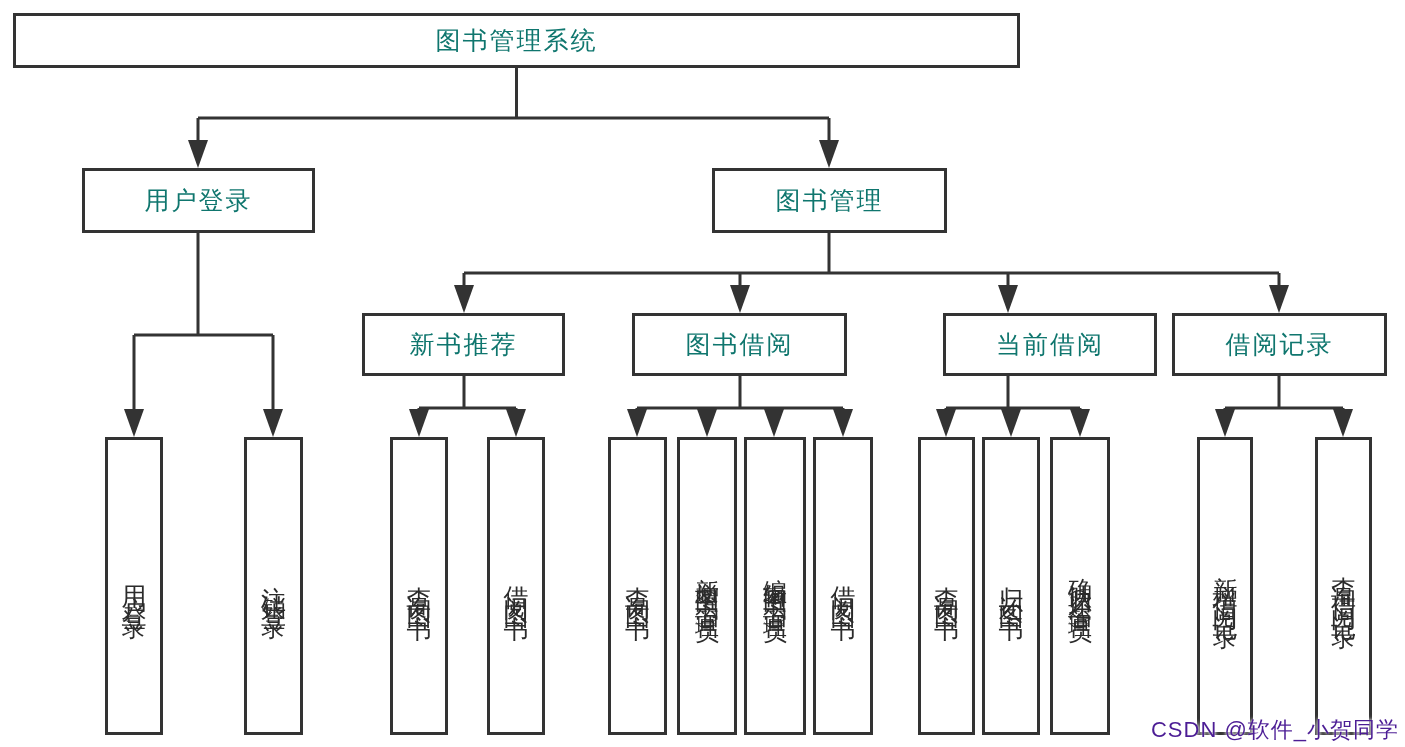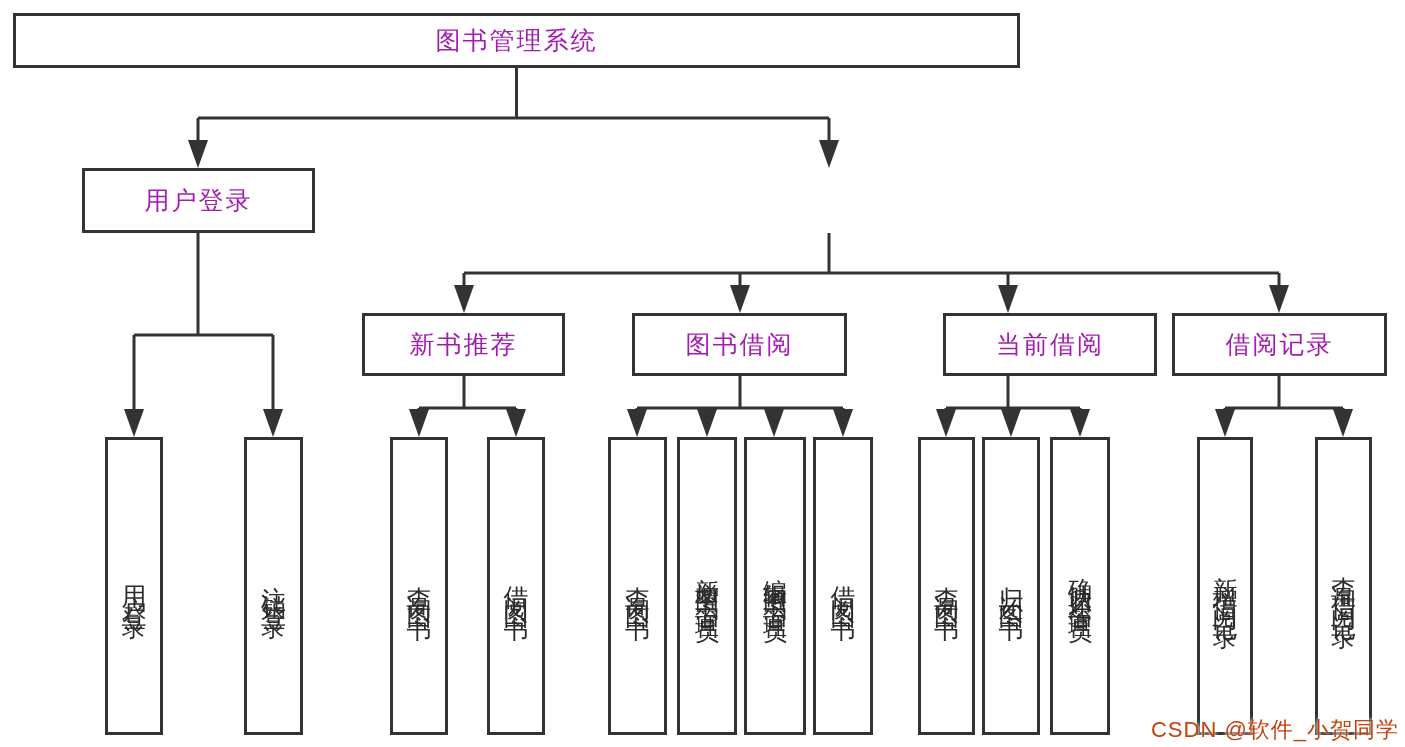--- a/index.html
+++ b/index.html
@@ -19,21 +19,21 @@
   .hbox {
     position: absolute;
     box-sizing: border-box;
     border: 3px solid #333333;
     background: #ffffff;
     display: flex;
     align-items: center;
     justify-content: center;
     font-size: 25px;
     letter-spacing: 2px;
-    color: #a21caf;
+    color: #0f766e;
     z-index: 2;
   }
   .vbox {
     position: absolute;
     box-sizing: border-box;
     border: 3px solid #333333;
     background: #ffffff;
     top: 437px;
     height: 298px;
     display: flex;
@@ -53,21 +53,21 @@
   .vbox.long .vtext {
     font-size: 24px;
     letter-spacing: 6px;
   }
   .watermark {
     position: absolute;
     right: 6px;
     bottom: 2px;
     font-size: 22px;
     letter-spacing: 1px;
-    color: #c2410c;
+    color: #4c1d95;
     z-index: 5;
     text-shadow: 0 0 3px #ffffff, 0 0 5px #ffffff;
   }
 </style>
 </head>
 <body>
 
 <div class="canvas">
 
   <svg class="connectors" width="1405" height="747" viewBox="0 0 1405 747" aria-hidden="true">
@@ -102,20 +102,23 @@
       <polygon points="1333,409 1353,409 1343,437"></polygon>
     </g>
   </svg>
 
   <div class="hbox" style="left:13px; top:13px; width:1007px; height:55px;">
     <span>图书管理系统</span>
   </div>
 
   <div class="hbox" style="left:82px; top:168px; width:233px; height:65px;">
     <span>用户登录</span>
+  </div>
+  <div class="hbox" style="left:712px; top:168px; width:235px; height:65px;">
+    <span>图书管理</span>
   </div>
 
   <div class="hbox" style="left:632px; top:313px; width:215px; height:63px;">
     <span>图书借阅</span>
   </div>
   <div class="hbox" style="left:362px; top:313px; width:203px; height:63px;">
     <span>新书推荐</span>
   </div>
   <div class="hbox" style="left:943px; top:313px; width:214px; height:63px;">
     <span>当前借阅</span>

